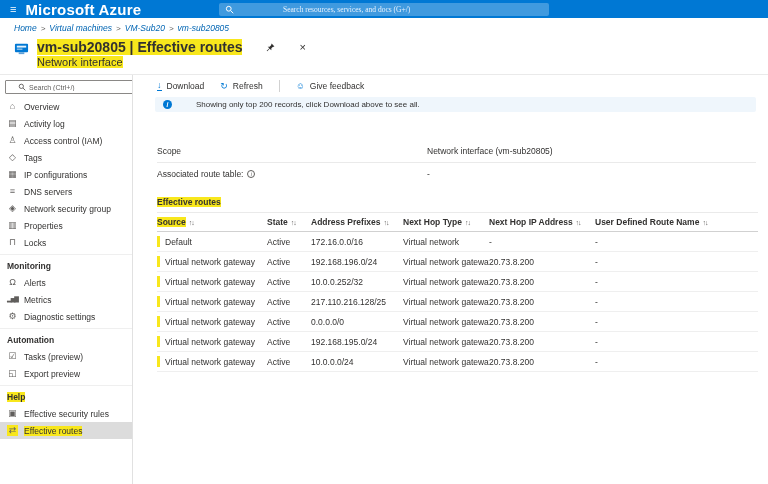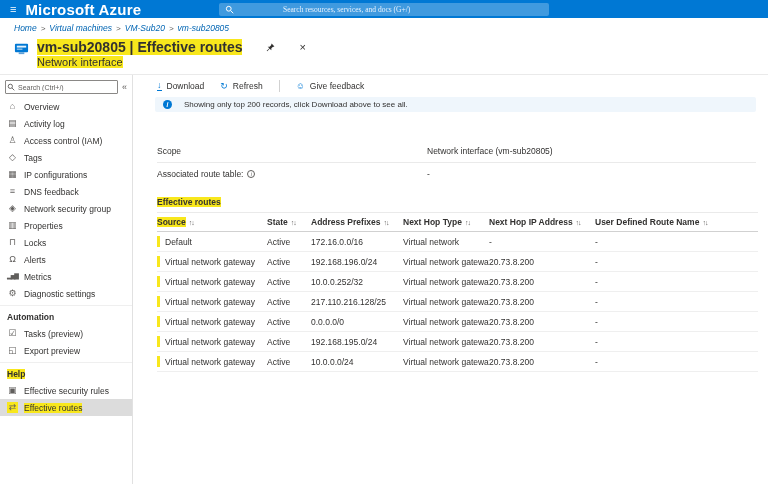--- a/index.html
+++ b/index.html
@@ -35,21 +35,21 @@
   .close-x { font-size:11px; color:#323130; line-height:10px; cursor:pointer; }
 
   
   .content { display:flex; height:419px; }
 
   
   .sidebar { width:133px; border-right:1px solid #e1e1e1; padding-top:5px;
     font-size:8.5px; overflow:hidden; flex:none; }
   .side-search-row { display:flex; align-items:center; gap:4px; padding:0 5px 4px; }
   .side-search { flex:1; height:14px; border:1px solid #8a8886; border-radius:1px;
-    display:flex; align-items:center; gap:3px; padding:0 1px; background:#fff; }
+    display:flex; align-items:center; gap:3px; padding:0 12px; background:#fff; }
   .side-search input { flex:1; min-width:0; border:none; outline:none; font-size:7px;
     color:#323130; font-family:inherit; background:transparent; }
   .side-search input::placeholder { color:#605e5c; }
   .collapse-glyph { color:#605e5c; font-size:9px; cursor:pointer; }
   .nav-item { height:17px; display:flex; align-items:center; gap:6px; padding:0 7px;
     cursor:pointer; white-space:nowrap; }
   .nav-item.selected { background:#dcdcdc; }
   .ico { width:11px; flex:none; text-align:center; color:#605e5c; font-size:9px;
     line-height:11px; }
   .ico.tiny { font-size:6px; letter-spacing:-1px; }
@@ -61,21 +61,21 @@
   
   .main { flex:1; overflow:hidden; }
   .toolbar { height:22px; display:flex; align-items:center; gap:16px; padding:0 24px;
     font-size:8.5px; }
   .tb-btn { display:flex; align-items:center; gap:5px; cursor:pointer; color:#323130; }
   .tb-ico { color:#0078d4; font-size:9px; line-height:9px; }
   .dl-ico { border-bottom:1px solid #0078d4; padding-bottom:0px; }
   .tb-sep { width:1px; height:12px; background:#d1d1d1; }
 
   .banner { margin:0 12px 0 22px; height:15px; background:#eff6fc; border-radius:2px;
-    display:flex; align-items:center; gap:12px; padding:0 8px; font-size:8px; }
+    display:flex; align-items:center; gap:24px; padding:0 8px; font-size:8px; }
   .info-dot { width:9px; height:9px; border-radius:50%; background:#0078d4; color:#fff;
     font-size:6.5px; line-height:9px; text-align:center; font-style:italic;
     font-weight:bold; flex:none; }
   .info-outline { width:8px; height:8px; border-radius:50%; border:1px solid #605e5c;
     color:#605e5c; font-size:5.5px; line-height:7px; text-align:center; display:inline-block;
     font-style:italic; margin-left:4px; vertical-align:1px; }
 
   .details { padding:8px 12px 0 24px; font-size:8.5px;margin-top:20px; }
   .detail-row { display:flex; align-items:center; padding:6px 0; }
   .detail-row.ruled { border-bottom:1px solid #eaeaea; }
@@ -172,37 +172,38 @@
       </div>
     </div>
 
     <div class="nav-group">
       <div class="nav-item">
         <span class="ico">▦</span>
         <span>IP configurations</span>
       </div>
       <div class="nav-item">
         <span class="ico">≡</span>
-        <span>DNS feedback</span>
+        <span>DNS servers</span>
       </div>
       <div class="nav-item">
         <span class="ico">◈</span>
         <span>Network security group</span>
       </div>
       <div class="nav-item">
         <span class="ico">▥</span>
         <span>Properties</span>
       </div>
       <div class="nav-item">
         <span class="ico">⊓</span>
         <span>Locks</span>
       </div>
     </div>
 
     <div class="nav-group">
+      <div class="nav-header"><span>Monitoring</span></div>
       <div class="nav-item">
         <span class="ico">Ω</span>
         <span>Alerts</span>
       </div>
       <div class="nav-item">
         <span class="ico tiny">▂▅▇</span>
         <span>Metrics</span>
       </div>
       <div class="nav-item">
         <span class="ico">⚙</span>

